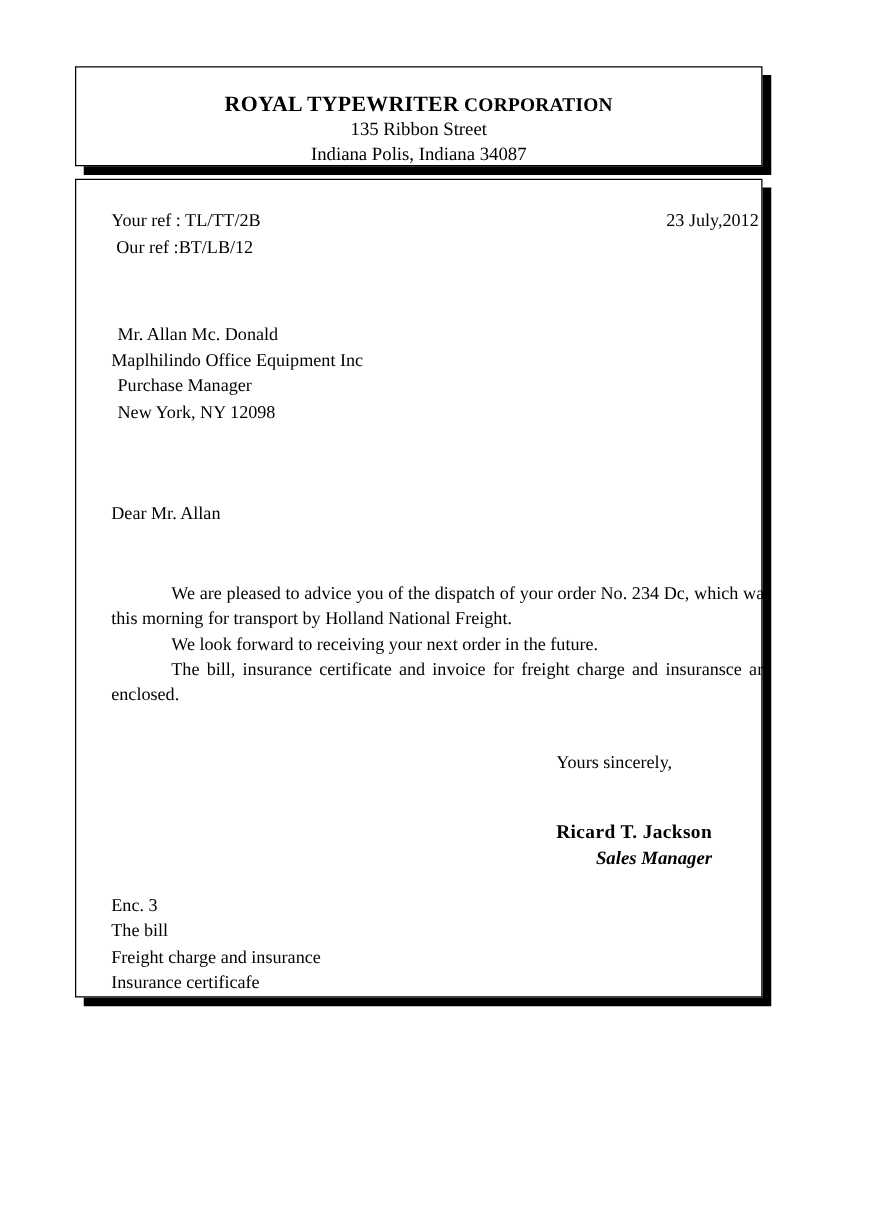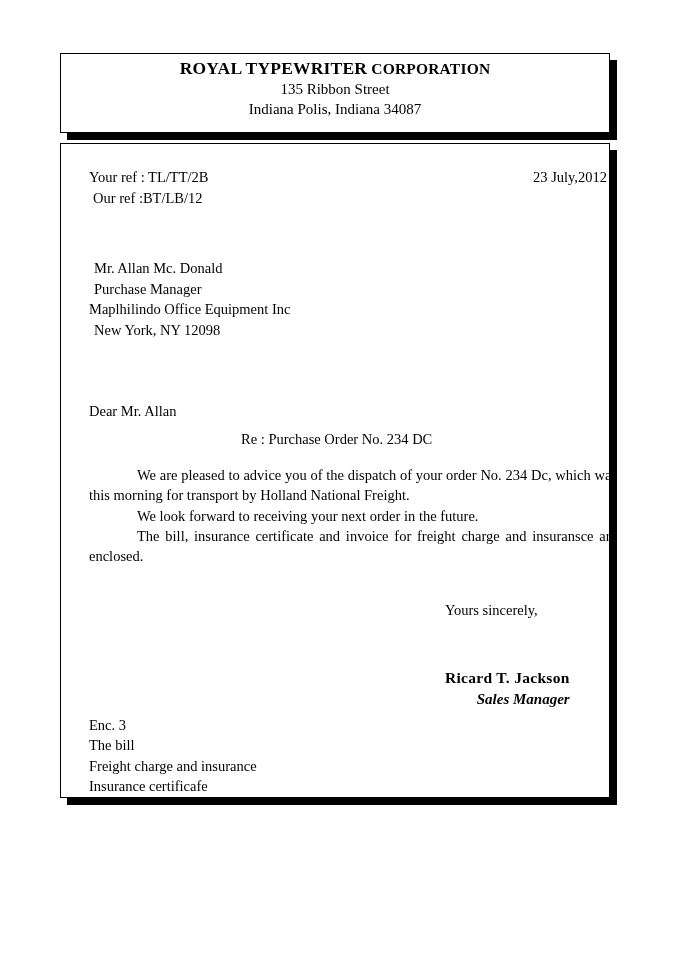--- a/index.html
+++ b/index.html
@@ -34,21 +34,21 @@
     box-sizing: border-box;
     box-shadow: 7px 7px 0 0 #000000;
   }
 
   
   #letterhead {
     left: 60px;
     top: 53px;
     width: 550px;
     height: 80px;
-    padding-top: 4px;
+    padding-top: 19px;
     text-align: center;
   }
   .company-name {
     font-weight: bold;
     font-size: 17.5px;
     letter-spacing: 0.2px;
     line-height: 1.25;
     white-space: nowrap;
   }
   .company-name .small-caps {
@@ -152,21 +152,20 @@
     white-space: nowrap;
   }
 
   
   .signature-block {
     position: absolute;
     left: 368px;
     top: 496px;
     white-space: nowrap;
     line-height: 1.35;
-    margin-top: 12px;
   }
   .signer-name {
     font-weight: bold;
     font-size: 15.5px;
     letter-spacing: 0.3px;
   }
   .signer-title {
     font-weight: bold;
     font-style: italic;
     font-size: 15px;
@@ -198,28 +197,27 @@
 
       <div class="ref-block">
         <div class="ref-row"><span>Your ref : </span><span>TL/TT/2B</span>
           <span class="letter-date">23 July,2012</span>
         </div>
         <div class="ref-row"><span class="ref-label-indent">Our ref   : </span><span>BT/LB/12</span></div>
       </div>
 
       <div class="address-block">
         <div class="address-line indent1">Mr. Allan Mc. Donald</div>
+        <div class="address-line">Maplhilindo Office Equipment Inc</div>
         <div class="address-line indent1">Purchase Manager</div>
-        <div class="address-line">Maplhilindo Office Equipment Inc</div>
         <div class="address-line indent1">New York, NY 12098</div>
       </div>
 
       <div class="salutation">Dear Mr. Allan</div>
 
-      <div class="subject-line">Re : Purchase Order No. 234 DC</div>
 
       <div class="body-block">
         <p class="body-para">We are pleased to advice you of the dispatch of your order No. 234 Dc, which was this morning  for transport by Holland National Freight.</p>
         <p class="body-para last">We look forward to receiving your next order in the future.</p>
         <p class="body-para">The bill, insurance certificate and invoice for freight charge and insuransce are enclosed.</p>
       </div>
 
       <div class="closing">Yours sincerely,</div>
 
       <div class="signature-block">

